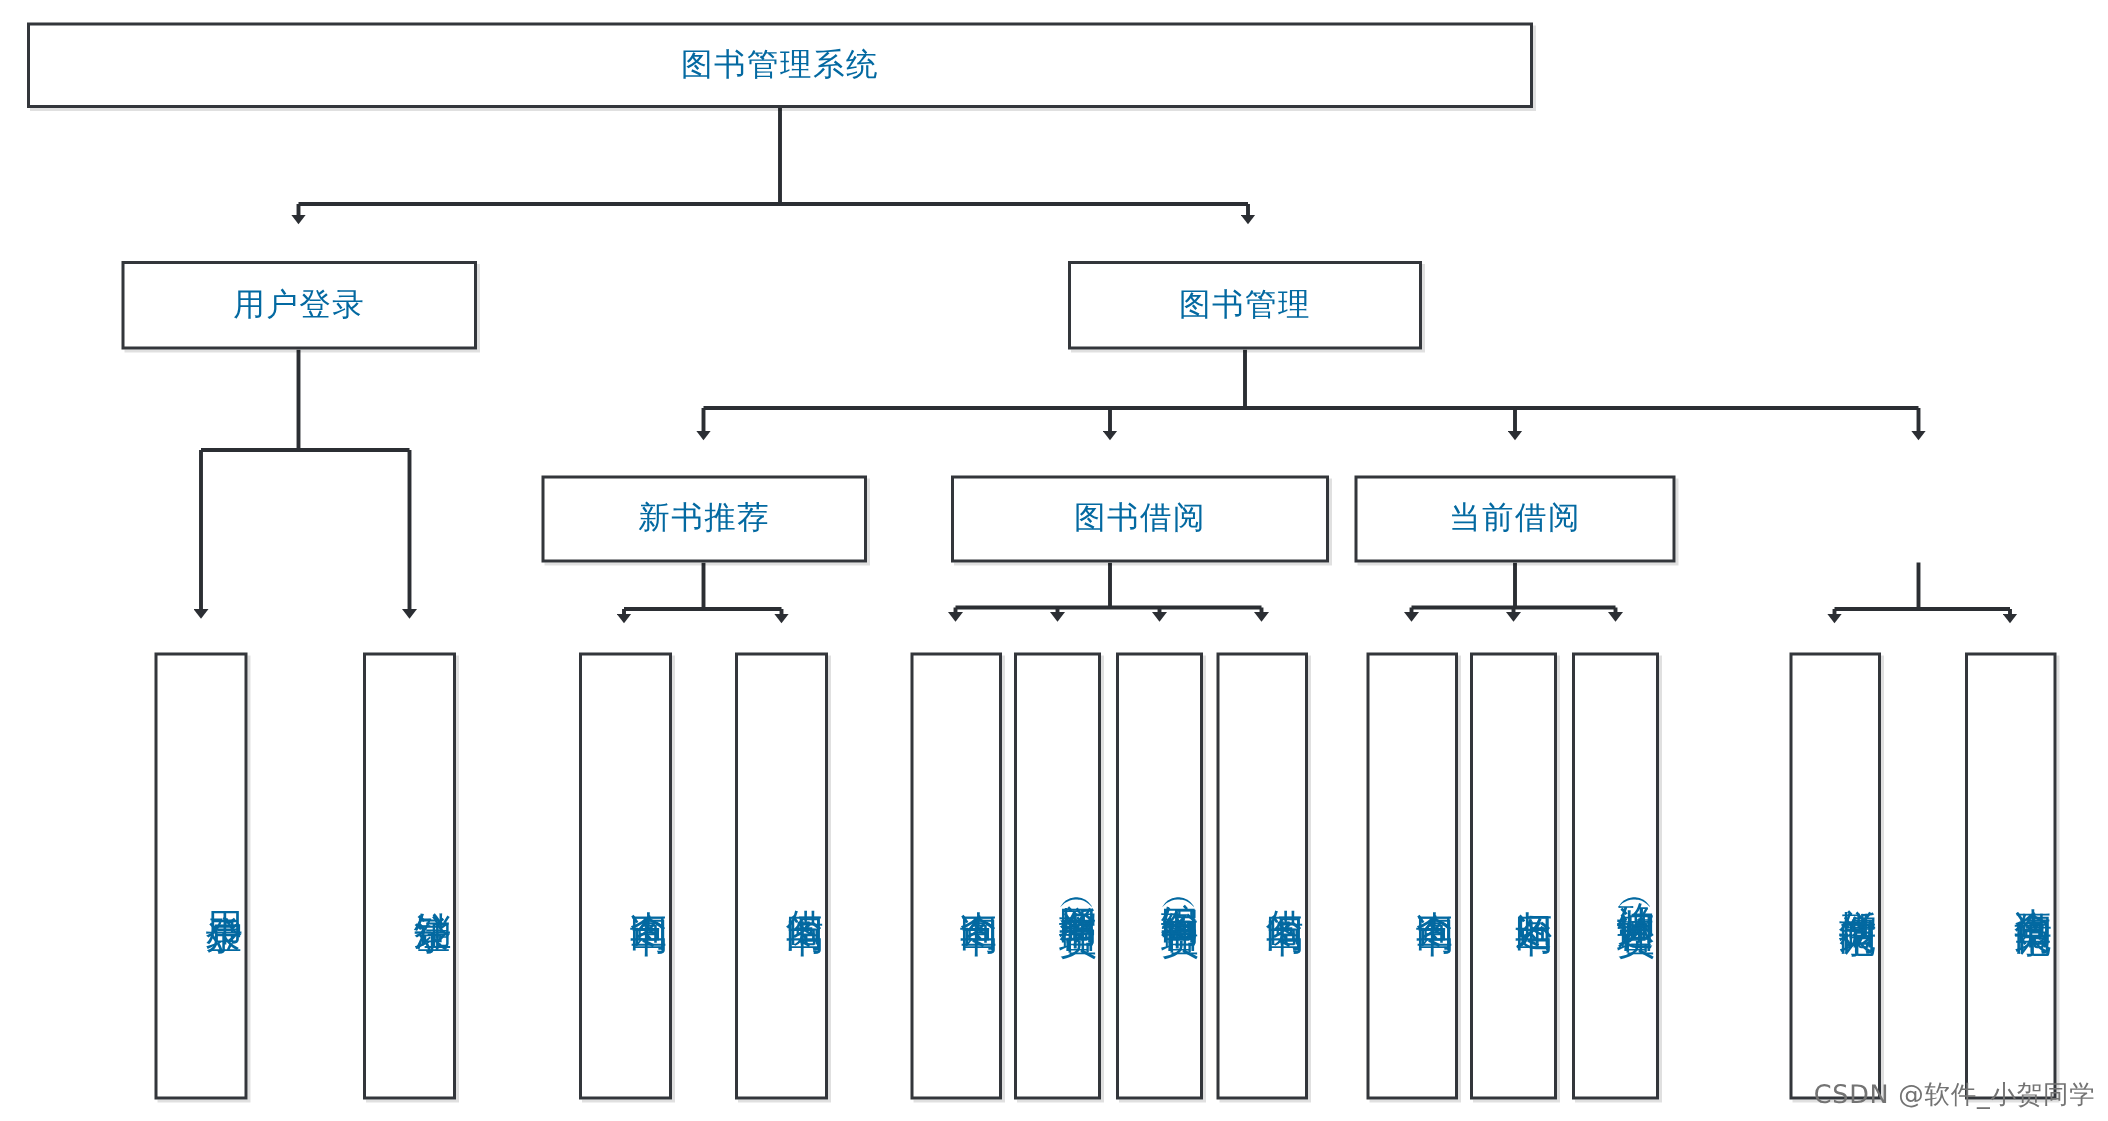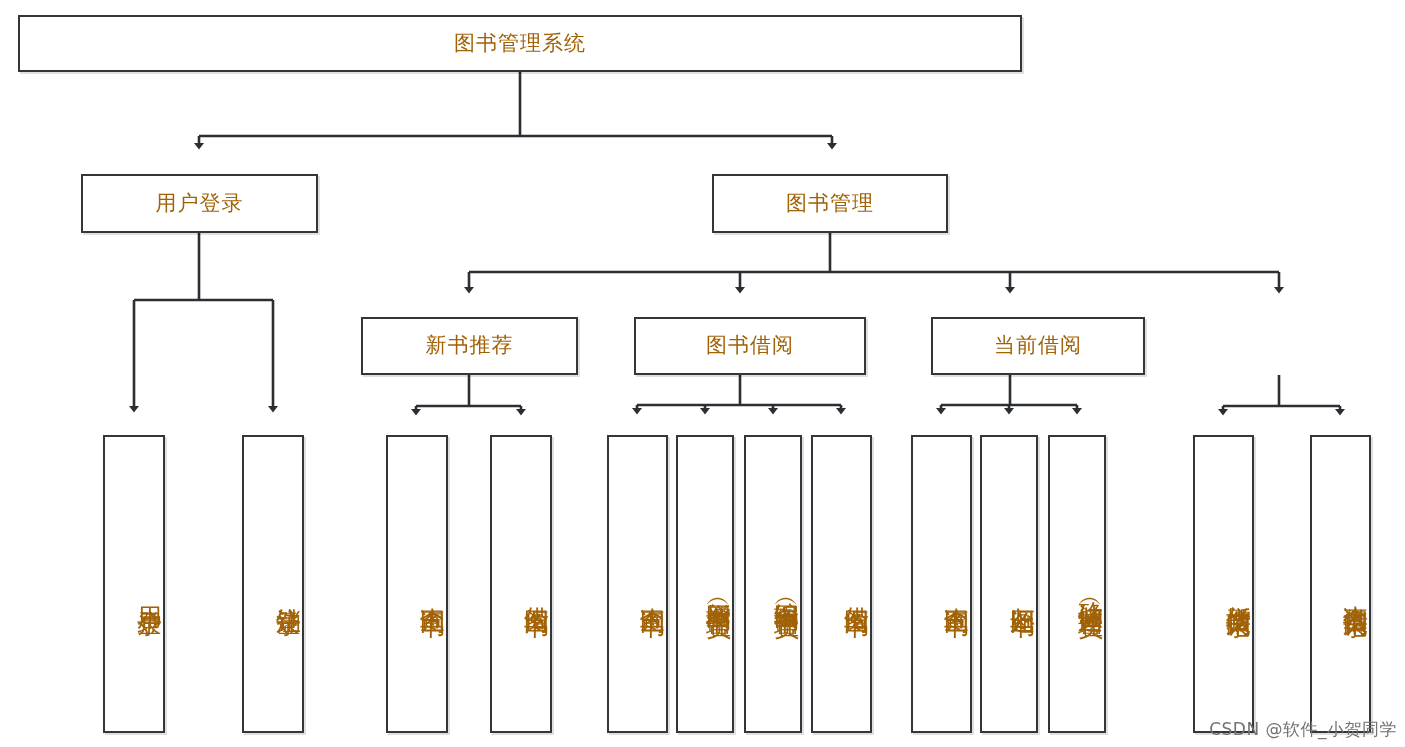--- a/index.html
+++ b/index.html
@@ -28,21 +28,21 @@
   }
   .node {
     position: absolute;
     box-sizing: border-box;
     background: #ffffff;
     border: 2px solid #33363b;
     box-shadow: 2px 2px 0 rgba(0,0,0,0.12);
     display: flex;
     align-items: center;
     justify-content: center;
-    color: #a16207;
+    color: #0369a1;
     line-height: 1.12;
     text-align: center;
   }
   .node.h {
     font-size: 21px;
     letter-spacing: 1px;
   }
   .node.v {
     writing-mode: vertical-rl;
     text-orientation: upright;
@@ -132,25 +132,25 @@
   </div>
 
   <div class="node h" style="left:361px; top:317px; width:217px; height:58px;">
     <span>新书推荐</span>
   </div>
 
   <div class="node h" style="left:712px; top:174px; width:236px; height:59px;">
     <span>图书管理</span>
   </div>
 
-  <div class="node h" style="left:634px; top:317px; width:232px; height:58px;">
+  <div class="node h" style="left:634px; top:317px; width:252px; height:58px;">
     <span>图书借阅</span>
   </div>
 
-  <div class="node h" style="left:903px; top:317px; width:214px; height:58px;margin-left:28px;">
+  <div class="node h" style="left:903px; top:317px; width:214px; height:58px;">
     <span>当前借阅</span>
   </div>
 
 
   <div class="node v" style="left:103px; top:435px; width:62px; height:298px;">
     <span>用户登录</span>
   </div>
 
   <div class="node v" style="left:242px; top:435px; width:62px; height:298px;">
     <span>注销登录</span>

